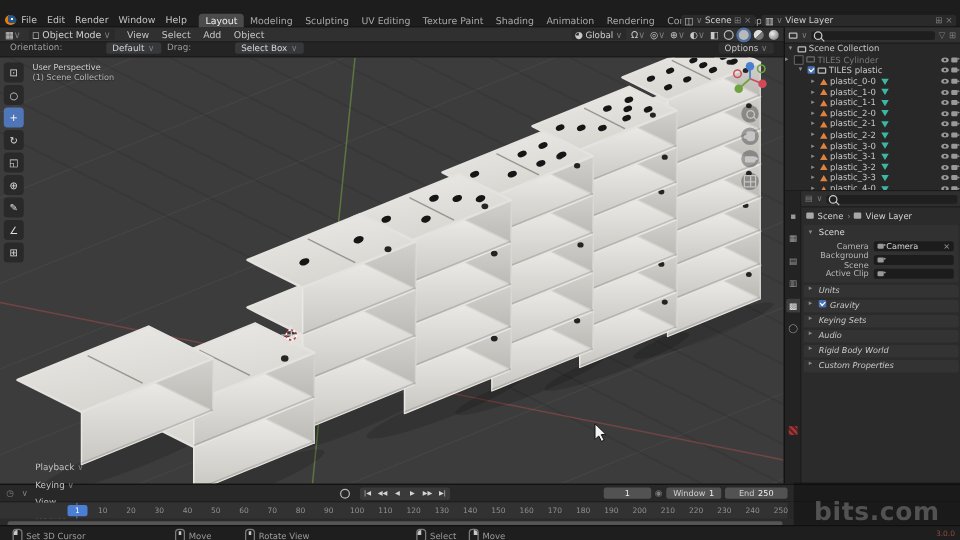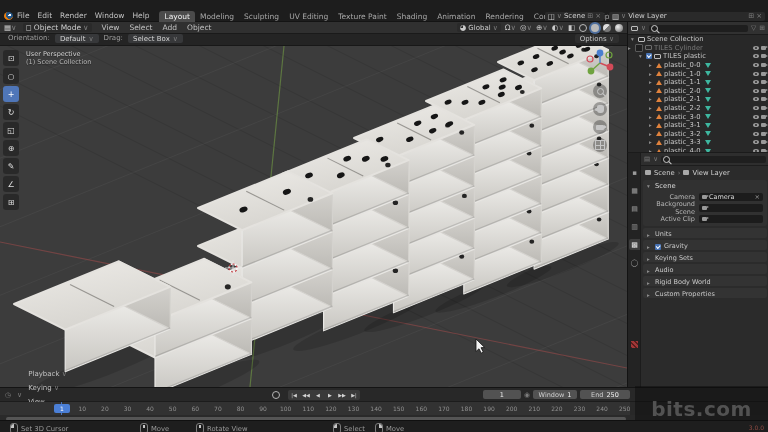--- a/index.html
+++ b/index.html
@@ -27,21 +27,21 @@
            font-size:7.5px;padding:0 4px;box-sizing:border-box;gap:6px;border-bottom:1px solid #1a1a1a;}
   #vh-right{margin-left:auto;display:flex;align-items:center;gap:4px;font-size:7px;}
   .hicon{color:#c9c9c9;font-size:7.5px;}
   .shadeball{width:8px;height:8px;border-radius:50%;display:inline-block;background:#b9b9b9;}
   .shadeball.wire{background:none;border:1px solid #b9b9b9;width:6px;height:6px;}
   .shadeball.activebg{box-shadow:0 0 0 2px #4f6f9e;}
   .shadeball.mat{background:linear-gradient(135deg,#ddd 50%,#777 50%);}
   .shadeball.rend{background:radial-gradient(circle at 35% 35%,#eee,#666);}
   #toolsettings{left:0;top:34px;width:627px;height:12px;background:#242424;display:flex;align-items:flex-start;
                 font-size:7px;color:#9e9e9e;padding:0 8px;box-sizing:border-box;gap:5px;border-bottom:1px solid #181818;}
-  .tsfield{background:#37383a;border-radius:2px;padding:0.5px 5px;color:#d6d6d6;display:flex;gap:3px;align-items:center;}
+  .tsfield{background:#37383a;border-radius:2px;padding:0.5px 5px;color:#d6d6d6;display:flex;gap:3px;align-items:center;margin-left:30px;}
   #options-btn{margin-left:auto;background:#2e2e2e;border-radius:2px;padding:0.5px 5px;color:#c5c5c5;}
   
   #viewport{left:0;top:46px;width:627px;height:341px;background:#3c3c3c;overflow:hidden;}
   #scene-svg{position:absolute;left:0;top:0;}
   #vp-overlay{left:26px;top:4px;font-size:6.5px;line-height:8px;color:#d2d2d2;text-shadow:0 1px 1px rgba(0,0,0,.4);}
   #vp-overlay .l2{color:#b5b5b5;}
   #vp-toolbar{left:3px;top:4px;display:flex;flex-direction:column;gap:2px;}
   .tool{width:16px;height:16px;background:rgba(40,40,40,.92);border-radius:3px;display:flex;align-items:center;
         justify-content:center;font-size:8px;color:#dfdfdf;}
   .tool.active{background:#4f76b8;color:#fff;}
@@ -96,22 +96,22 @@
   #props-search{flex:1;height:7px;background:#1f1f1f;border-radius:2px;display:flex;align-items:center;gap:2px;padding:0 2px;}
   #breadcrumb{height:13px;display:flex;align-items:center;gap:3px;padding:0 4px;color:#d0d0d0;font-size:6.8px;}
   .bcico{width:6px;height:5px;background:#a8a8a8;border-radius:1px;}
   #scene-panel{margin:1px 2px;background:#313131;border-radius:2px;padding-bottom:2px;}
   .panelhead{height:11px;display:flex;align-items:center;gap:3px;padding:0 4px;color:#dadada;font-size:6.8px;}
   .prow{display:flex;align-items:center;height:11px;padding:0 4px;gap:4px;}
   .plabel{width:48px;text-align:right;color:#b5b5b5;flex:none;}
   .pfield{flex:1;height:8px;background:#1c1c1c;border-radius:2px;display:flex;align-items:center;gap:2px;
           padding:0 3px;color:#d8d8d8;}
   .pfield .x{margin-left:auto;color:#9a9a9a;}
-  .sect{height:10px;margin:2px 2px 0;background:#333;border-radius:2px;display:flex;align-items:flex-end;gap:3px;
-        padding:0 4px;color:#c9c9c9;}
+  .sect{height:10px;margin:2px 2px 0;background:#333;border-radius:2px;display:flex;align-items:flex-start;gap:3px;
+        padding:0 4px;color:#c9c9c9;font-style:italic;}
   
   #timeline{left:0;top:387px;width:768px;height:33px;background:#2a2a2a;border-top:1px solid #141414;box-sizing:border-box;}
   #tl-header{height:13px;background:#282828;display:flex;align-items:center;font-size:7px;gap:6px;
              padding:0 5px;border-bottom:1px solid #1c1c1c;position:relative;}
   #tl-right{position:absolute;right:138px;display:flex;align-items:center;gap:3px;}
   .tlfield{background:#525252;border-radius:2px;height:9px;display:flex;align-items:center;justify-content:center;
            gap:3px;color:#f0f0f0;padding:0 4px;font-size:6.5px;}
   .tlfield .lab{color:#cfcfcf;}
   #transport{position:absolute;left:288px;display:flex;background:#3a3a3a;border-radius:2px;height:10px;align-items:center;}
   .tbtn{width:12px;text-align:center;font-size:5px;color:#d4d4d4;}

